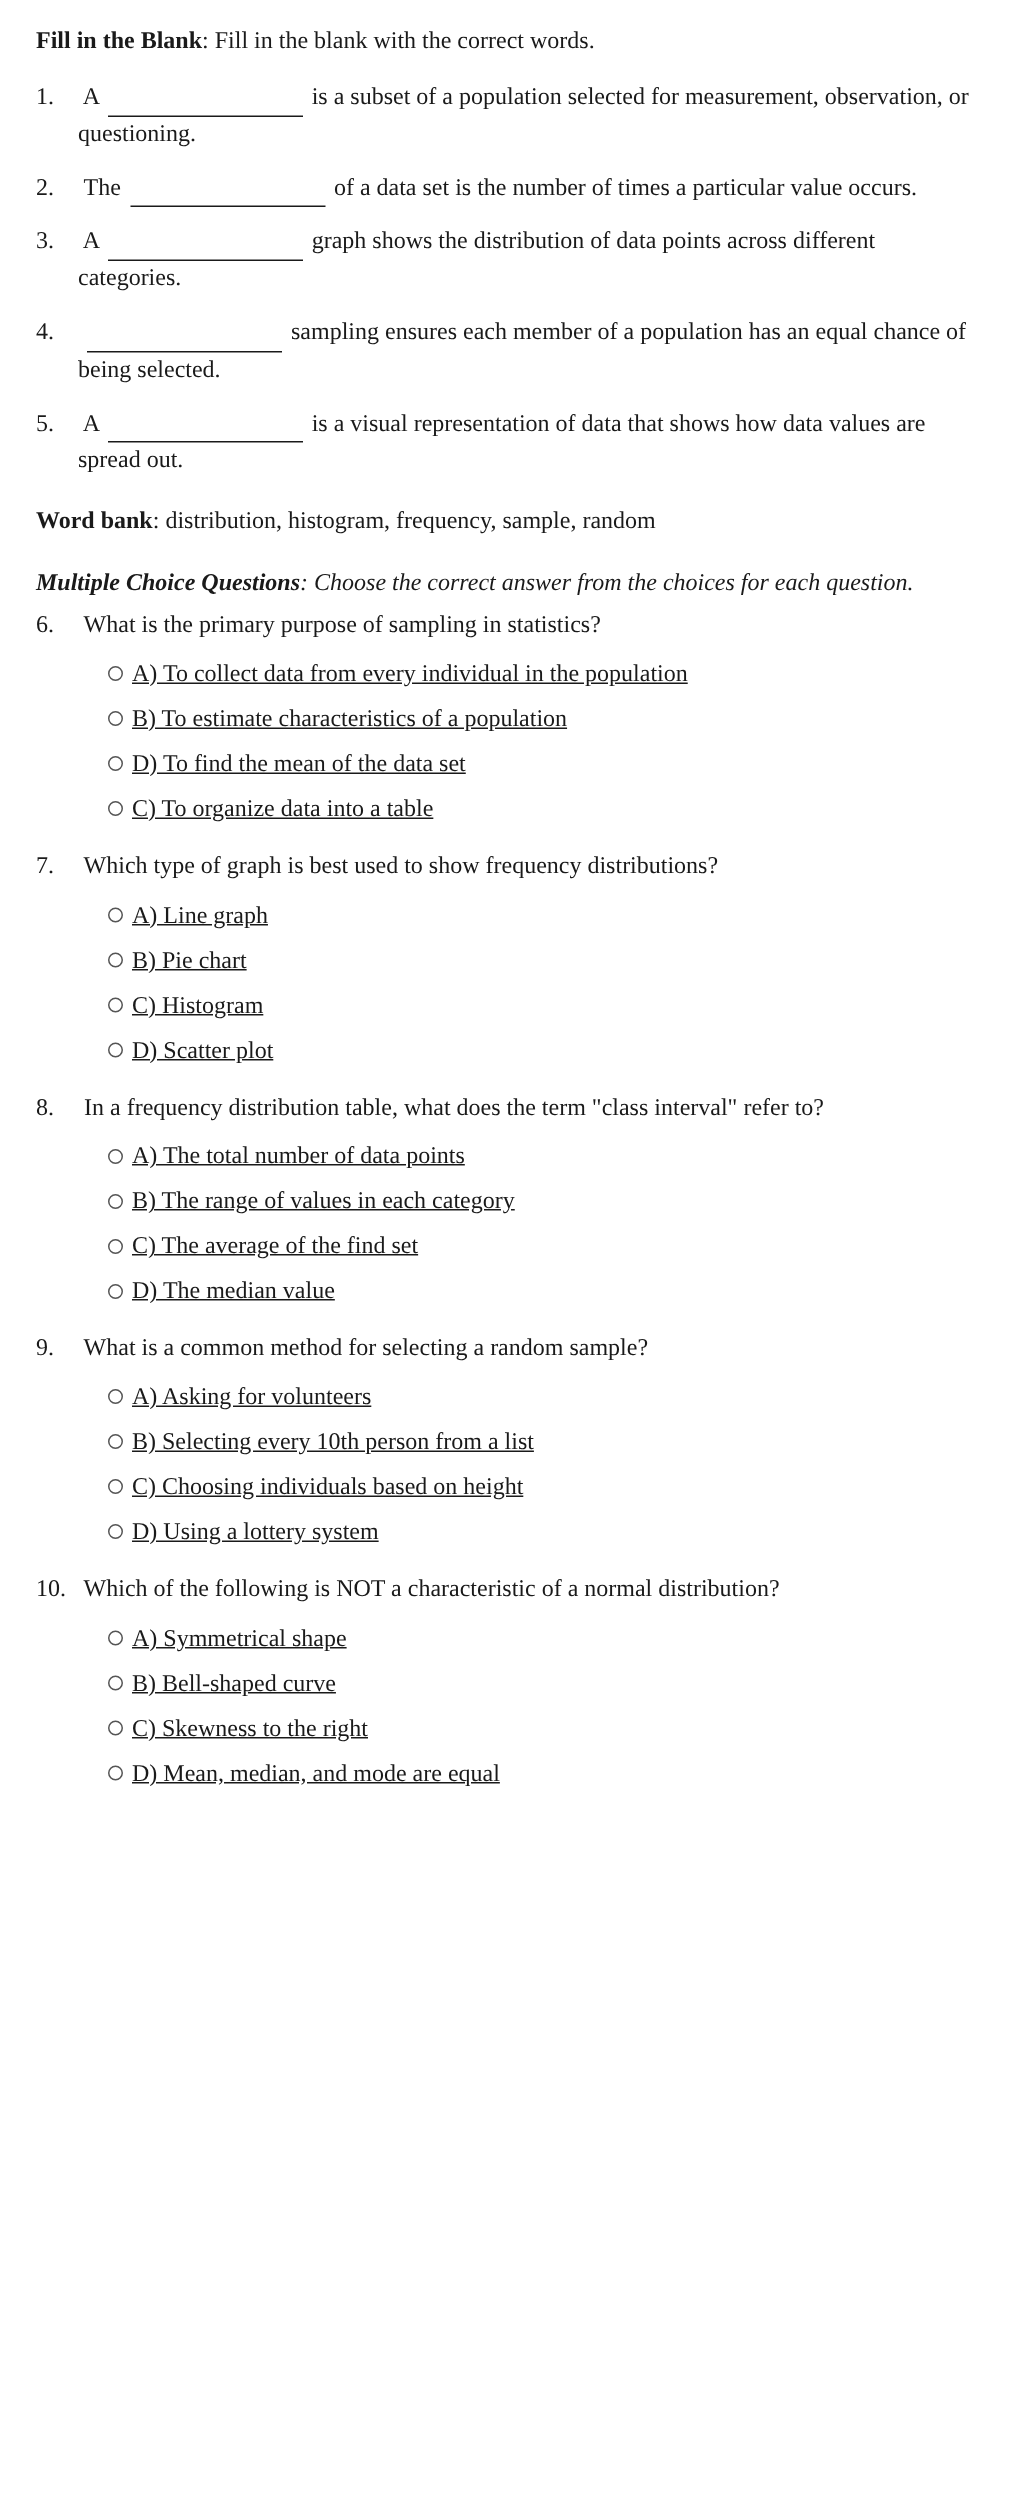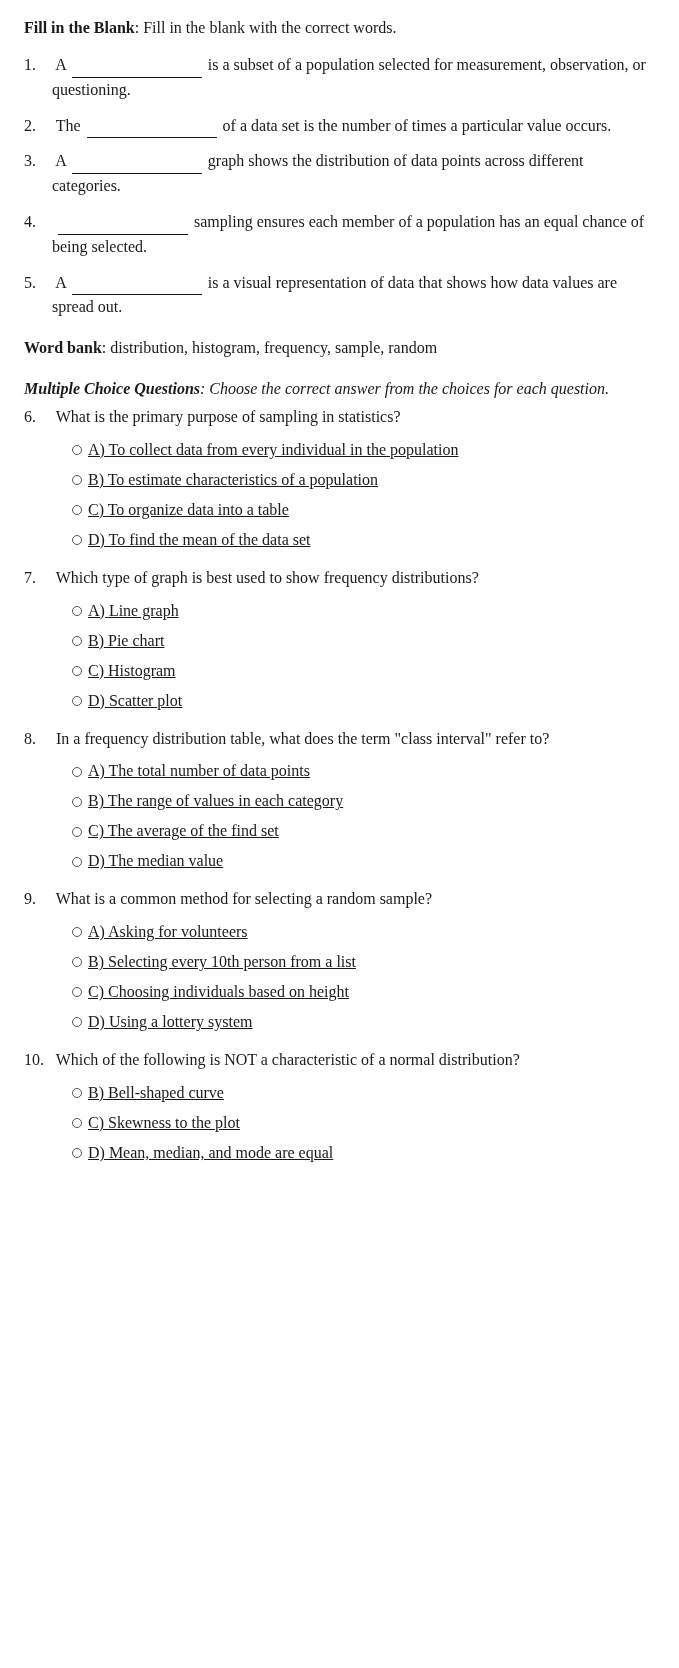--- a/index.html
+++ b/index.html
@@ -151,22 +151,22 @@
   </div>
 
   <ul class="mc-list">
 
     <li>
       <span class="qnum">6.</span>
       <span>What is the primary purpose of sampling in statistics?</span>
       <ul class="choices">
         <li><span class="radio-circle"></span><span>A) To collect data from every individual in the population</span></li>
         <li><span class="radio-circle"></span><span>B) To estimate characteristics of a population</span></li>
+        <li><span class="radio-circle"></span><span>D) To find the mean of the data set</span></li>
         <li><span class="radio-circle"></span><span>C) To organize data into a table</span></li>
-        <li><span class="radio-circle"></span><span>D) To find the mean of the data set</span></li>
       </ul>
     </li>
 
     <li>
       <span class="qnum">7.</span>
       <span>Which type of graph is best used to show frequency distributions?</span>
       <ul class="choices">
         <li><span class="radio-circle"></span><span>A) Line graph</span></li>
         <li><span class="radio-circle"></span><span>B) Pie chart</span></li>
         <li><span class="radio-circle"></span><span>C) Histogram</span></li>
@@ -193,20 +193,21 @@
         <li><span class="radio-circle"></span><span>B) Selecting every 10th person from a list</span></li>
         <li><span class="radio-circle"></span><span>C) Choosing individuals based on height</span></li>
         <li><span class="radio-circle"></span><span>D) Using a lottery system</span></li>
       </ul>
     </li>
 
     <li>
       <span class="qnum">10.</span>
       <span>Which of the following is NOT a characteristic of a normal distribution?</span>
       <ul class="choices">
+        <li><span class="radio-circle"></span><span>A) Symmetrical shape</span></li>
         <li><span class="radio-circle"></span><span>B) Bell-shaped curve</span></li>
-        <li><span class="radio-circle"></span><span>C) Skewness to the plot</span></li>
+        <li><span class="radio-circle"></span><span>C) Skewness to the right</span></li>
         <li><span class="radio-circle"></span><span>D) Mean, median, and mode are equal</span></li>
       </ul>
     </li>
 
   </ul>
 </div>
 
 </body></html>

